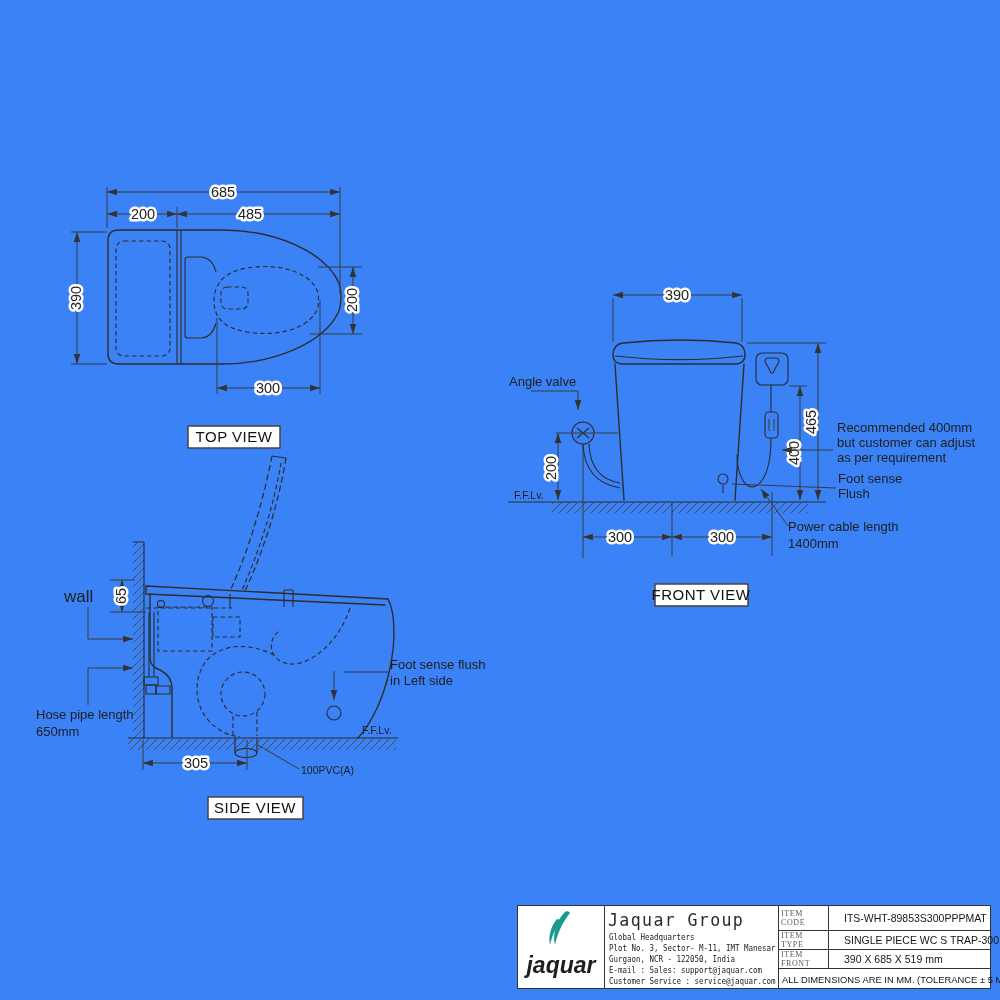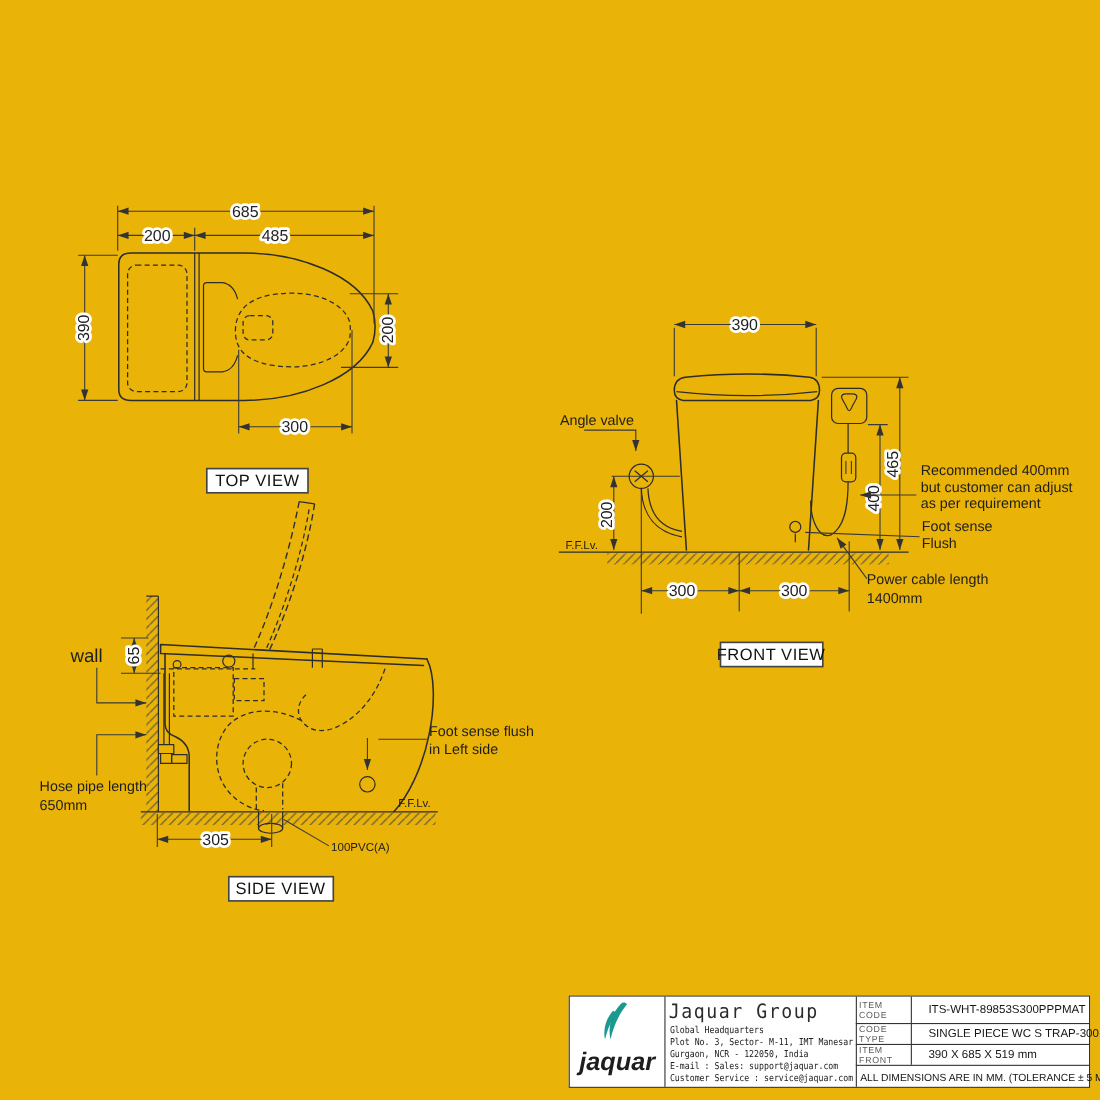--- a/index.html
+++ b/index.html
@@ -1,16 +1,16 @@
 <!DOCTYPE html>
 <html><head>
 <meta charset="utf-8">
 <style>
   html,body{margin:0;padding:0;background:#fff;}
-  #page{position:relative;width:1000px;height:1000px;background:#eab308;overflow:hidden;
+  #page{position:relative;width:1000px;height:1000px;background:#3b82f6;overflow:hidden;
         font-family:"Liberation Sans",sans-serif;}
   svg{position:absolute;left:0;top:0;}
 
   
   .ol  {fill:none;stroke:#2d2d2d;stroke-width:1.4;stroke-linejoin:round;stroke-linecap:round;}
   .ol2 {fill:none;stroke:#2d2d2d;stroke-width:1.1;stroke-linejoin:round;}
   .hid {fill:none;stroke:#2d2d2d;stroke-width:1.25;stroke-dasharray:6 3.5;stroke-linejoin:round;}
   .hid2{fill:none;stroke:#2d2d2d;stroke-width:1.15;stroke-dasharray:4.5 3;}
   .thin{fill:none;stroke:#3a3a3a;stroke-width:1;}
   .diml{fill:none;stroke:#3a3a3a;stroke-width:1;}
@@ -32,21 +32,21 @@
   .tb-v3{position:absolute;left:310px;top:0;height:62px;width:0;border-left:1.2px solid #333;}
   .tb-h1{position:absolute;left:260px;right:0;top:24px;height:0;border-top:1.2px solid #333;}
   .tb-h2{position:absolute;left:260px;right:0;top:43px;height:0;border-top:1.2px solid #333;}
   .tb-h3{position:absolute;left:260px;right:0;top:62px;height:0;border-top:1.2px solid #333;}
   .tb-company{position:absolute;left:90px;top:3px;width:168px;font-family:"DejaVu Sans Mono",monospace;
               font-size:18px;letter-spacing:1.5px;color:#2b2b2b;white-space:nowrap;
               transform:scaleX(.92);transform-origin:left top;}
   .tb-addr{position:absolute;left:91px;top:26px;width:185px;font-family:"DejaVu Sans Mono",monospace;
            font-size:8.6px;line-height:11px;color:#222;white-space:nowrap;
            transform:scaleX(.87);transform-origin:left top;}
-  .tb-lbl{position:absolute;left:263px;width:45px;font-family:Liberation Sans, sans-serif;
+  .tb-lbl{position:absolute;left:263px;width:45px;font-family:Liberation Serif, serif;
           font-size:8px;letter-spacing:.6px;color:#5a5a5a;display:flex;align-items:center;}
   .tb-val{position:absolute;left:326px;right:3px;font-size:10.5px;color:#161616;
           display:flex;align-items:center;white-space:nowrap;}
   .tb-foot{position:absolute;left:264px;right:2px;top:62px;height:22px;font-size:9.4px;
            color:#161616;display:flex;align-items:center;white-space:nowrap;}
   .r1{top:0;height:24px;} .r2{top:24px;height:19px;} .r3{top:43px;height:19px;}
   .tb-logo{position:absolute;left:2px;top:2px;}
 </style>
 </head>
 <body>
@@ -229,20 +229,20 @@
   <div class="tb-addr">
     <div>Global Headquarters</div>
     <div>Plot No. 3, Sector- M-11, IMT Manesar</div>
     <div>Gurgaon, NCR - 122050, India</div>
     <div>E-mail : Sales: support@jaquar.com</div>
     <div>Customer Service : service@jaquar.com</div>
   </div>
 
   <div class="tb-lbl r1">ITEM CODE</div>
   <div class="tb-val r1">ITS-WHT-89853S300PPPMAT</div>
-  <div class="tb-lbl r2">CODE TYPE</div>
+  <div class="tb-lbl r2">ITEM TYPE</div>
   <div class="tb-val r2">SINGLE PIECE WC S TRAP-300 MM</div>
   <div class="tb-lbl r3">ITEM FRONT</div>
   <div class="tb-val r3">390 X 685 X 519 mm</div>
   <div class="tb-foot">ALL DIMENSIONS ARE IN MM. (TOLERANCE ± 5 MM)</div>
 </div>
 
 </div>
 
 </body></html>

